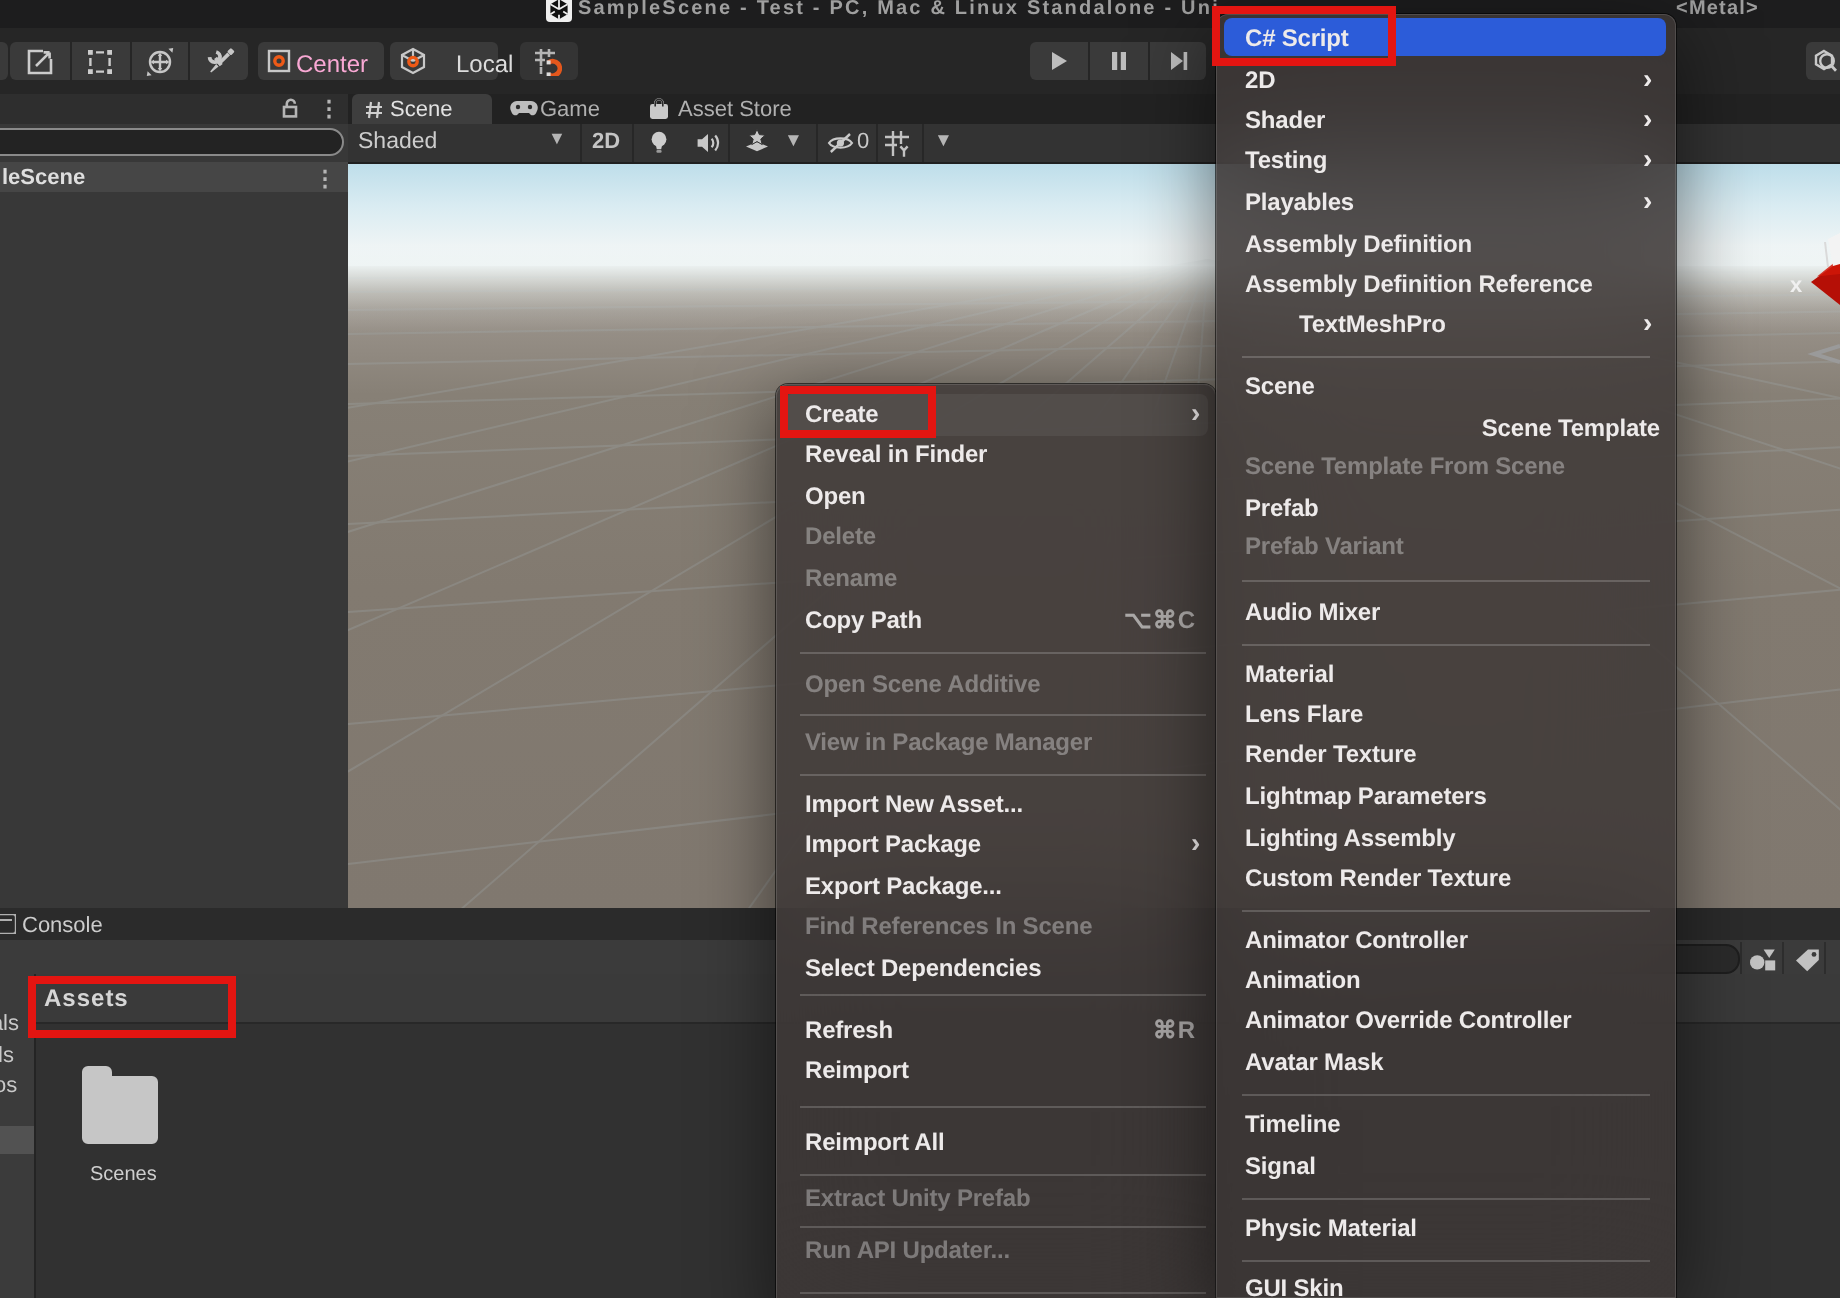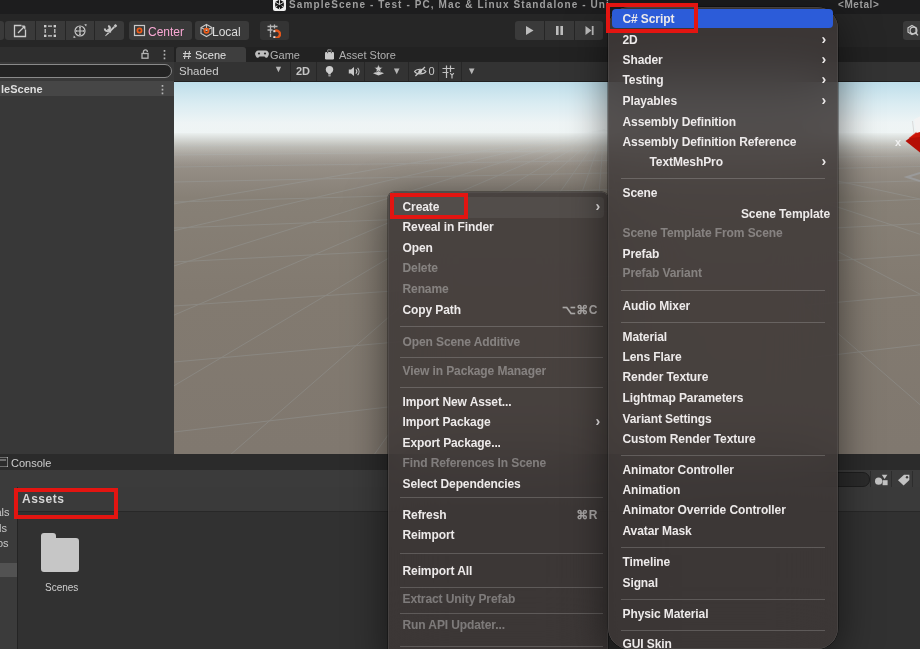--- a/index.html
+++ b/index.html
@@ -77,21 +77,21 @@
 <svg class="abs" style="left:133px;top:24px" width="13" height="13" viewBox="0 0 13 13">
   <rect x="1.5" y="1.5" width="10" height="10" fill="none" stroke="#c8c8c8" stroke-width="1.2"></rect>
   <circle cx="6.5" cy="6.5" r="2.1" fill="none" stroke="#ee5a17" stroke-width="1.7"></circle>
 </svg>
 <div class="txt" style="left:148px;top:24.5px;font-size:12px;color:#f9a8d4;">Center</div>
 <div class="abs" style="left:195px;top:21px;width:54px;height:19px;background:#3a3a3a;border-radius:3px;"></div>
 <svg class="abs" style="left:199px;top:23px" width="15" height="15" viewBox="0 0 15 15">
   <path d="M7.5 1.5 L13 4.5 L13 10.5 L7.5 13.5 L2 10.5 L2 4.5 Z M7.5 1.5 L7.5 7.5 M2 4.5 L7.5 7.5 M13 4.5 L7.5 7.5" stroke="#c8c8c8" stroke-width="1.1" fill="none"></path>
   <circle cx="7.5" cy="7.8" r="2.1" fill="none" stroke="#ee5a17" stroke-width="1.7"></circle>
 </svg>
-<div class="txt" style="left:212px;top:24.5px;font-size:12px;color:#dcdcdc;">Local</div>
+<div class="txt" style="left:228px;top:24.5px;font-size:12px;color:#dcdcdc;">Local</div>
 
 <div class="abs" style="left:260px;top:21px;width:29px;height:19px;background:#343434;border-radius:3px;"></div>
 <svg class="abs" style="left:267px;top:23.5px" width="14" height="14" viewBox="0 0 14 14">
   <path d="M3.5 0.5 L3.5 9 M7.5 0.5 L7.5 4.5 M0.5 2.5 L10.5 2.5 M0.5 6 L5.5 6 M3.5 9.5 L3.5 13" stroke="#b5b5b5" stroke-width="1.3"></path>
   <path d="M7.3 7.2 A 3.6 3.6 0 1 1 7.3 13.2" fill="none" stroke="#e4571c" stroke-width="2.4"></path>
   <rect x="6.3" y="6.2" width="2" height="2" fill="#dddddd"></rect>
   <rect x="6.3" y="12.2" width="2" height="2" fill="#dddddd"></rect>
 </svg>
 
 <div class="abs" style="left:515px;top:21px;width:88px;height:19px;background:#3a3a3a;border-radius:3px;"></div>
@@ -305,21 +305,21 @@
   <div class="mi" style="top:333.3px;">Reimport</div>
   <div class="sep" style="top:361px;"></div>
   <div class="mi" style="top:368.5px;">Reimport All</div>
   <div class="sep" style="top:394.5px;"></div>
   <div class="mi dis" style="top:396.5px;">Extract Unity Prefab</div>
   <div class="sep" style="top:420.8px;"></div>
   <div class="mi dis" style="top:422.5px;">Run API Updater...</div>
   <div class="sep" style="top:454.4px;"></div>
 </div>
 
-<div class="menu m2" style="left:608px;top:7px;width:230px;height:642px;border-radius:21px;">
+<div class="menu m2" style="left:608px;top:7px;width:230px;height:642px;">
   <div class="abs" style="left:4px;top:1.6px;right:5px;height:19.8px;background:#2c5cd9;border-radius:4px;"></div>
   <div class="mi" style="top:1.5px;">C# Script</div>
   <div class="mi" style="top:22.5px;">2D<span class="arr">›</span></div>
   <div class="mi" style="top:43.3px;">Shader<span class="arr">›</span></div>
   <div class="mi" style="top:63.4px;">Testing<span class="arr">›</span></div>
   <div class="mi" style="top:84.4px;">Playables<span class="arr">›</span></div>
   <div class="mi" style="top:104.8px;">Assembly Definition</div>
   <div class="mi" style="top:124.7px;">Assembly Definition Reference</div>
   <div class="mi" style="top:144.6px;margin-left:27px;">TextMeshPro<span class="arr">›</span></div>
   <div class="sep" style="top:171px;"></div>
@@ -328,21 +328,21 @@
   <div class="mi dis" style="top:216.4px;">Scene Template From Scene</div>
   <div class="mi" style="top:237.3px;">Prefab</div>
   <div class="mi dis" style="top:256.4px;">Prefab Variant</div>
   <div class="sep" style="top:283px;"></div>
   <div class="mi" style="top:289.1px;">Audio Mixer</div>
   <div class="sep" style="top:314.6px;"></div>
   <div class="mi" style="top:319.5px;">Material</div>
   <div class="mi" style="top:339.6px;">Lens Flare</div>
   <div class="mi" style="top:360.4px;">Render Texture</div>
   <div class="mi" style="top:380.5px;">Lightmap Parameters</div>
-  <div class="mi" style="top:401.7px;">Variant Settings</div>
+  <div class="mi" style="top:401.7px;">Lighting Assembly</div>
   <div class="mi" style="top:421.9px;">Custom Render Texture</div>
   <div class="sep" style="top:447.9px;"></div>
   <div class="mi" style="top:453.1px;">Animator Controller</div>
   <div class="mi" style="top:473.1px;">Animation</div>
   <div class="mi" style="top:493.4px;">Animator Override Controller</div>
   <div class="mi" style="top:514.2px;">Avatar Mask</div>
   <div class="sep" style="top:539.6px;"></div>
   <div class="mi" style="top:545.2px;">Timeline</div>
   <div class="mi" style="top:565.6px;">Signal</div>
   <div class="sep" style="top:591.8px;"></div>

